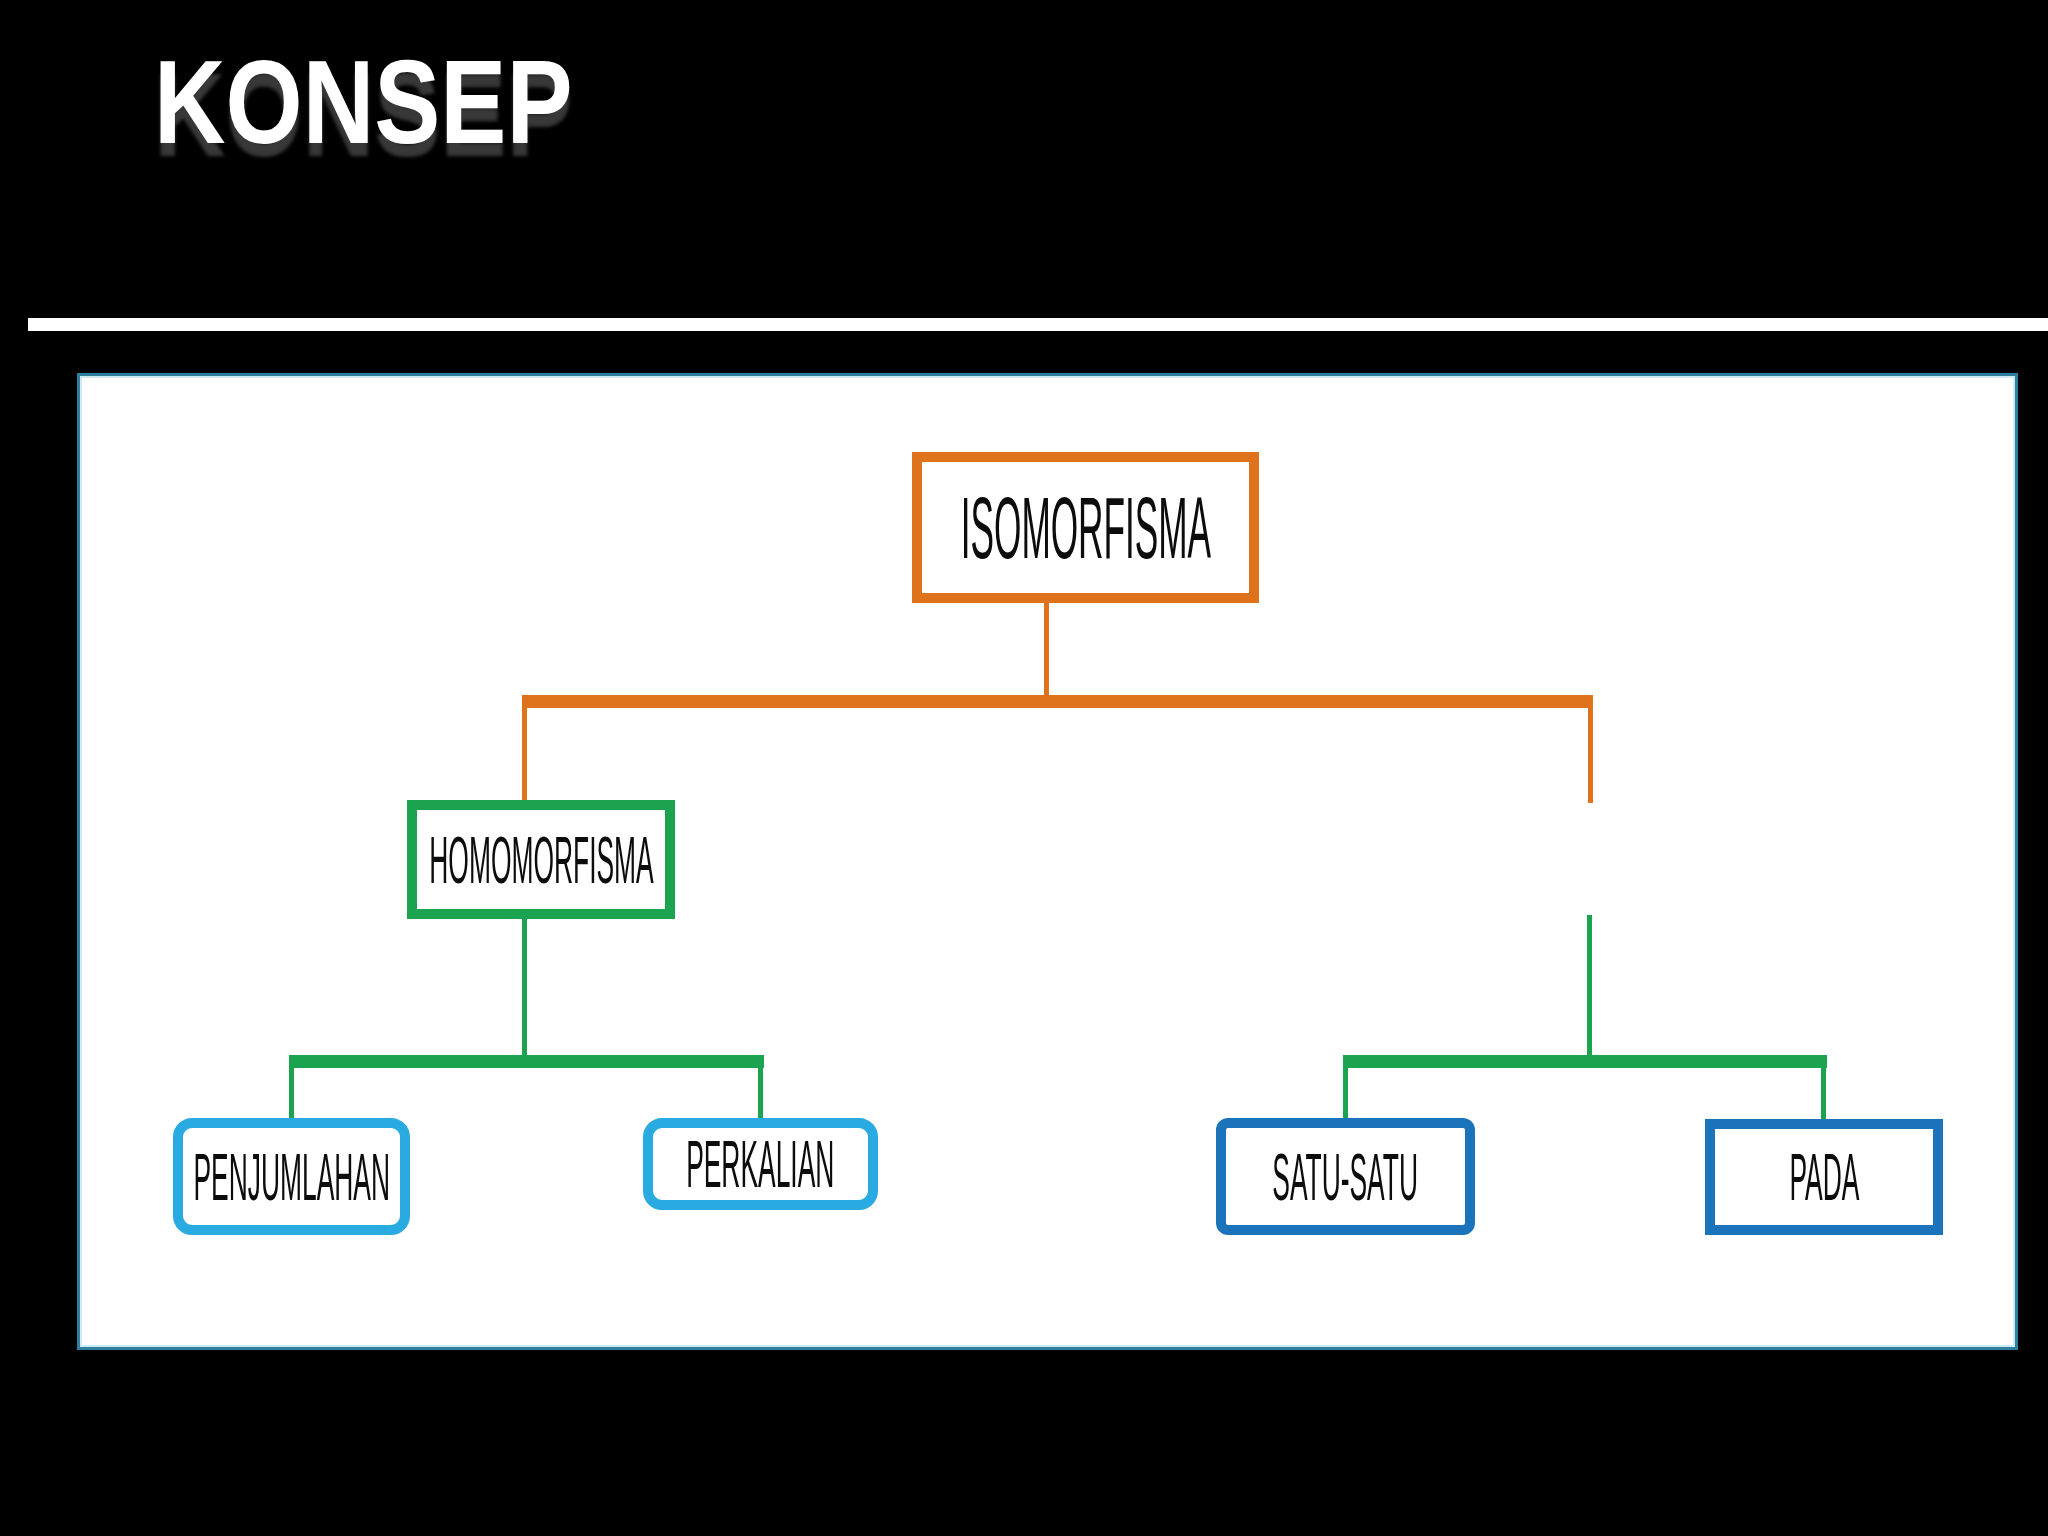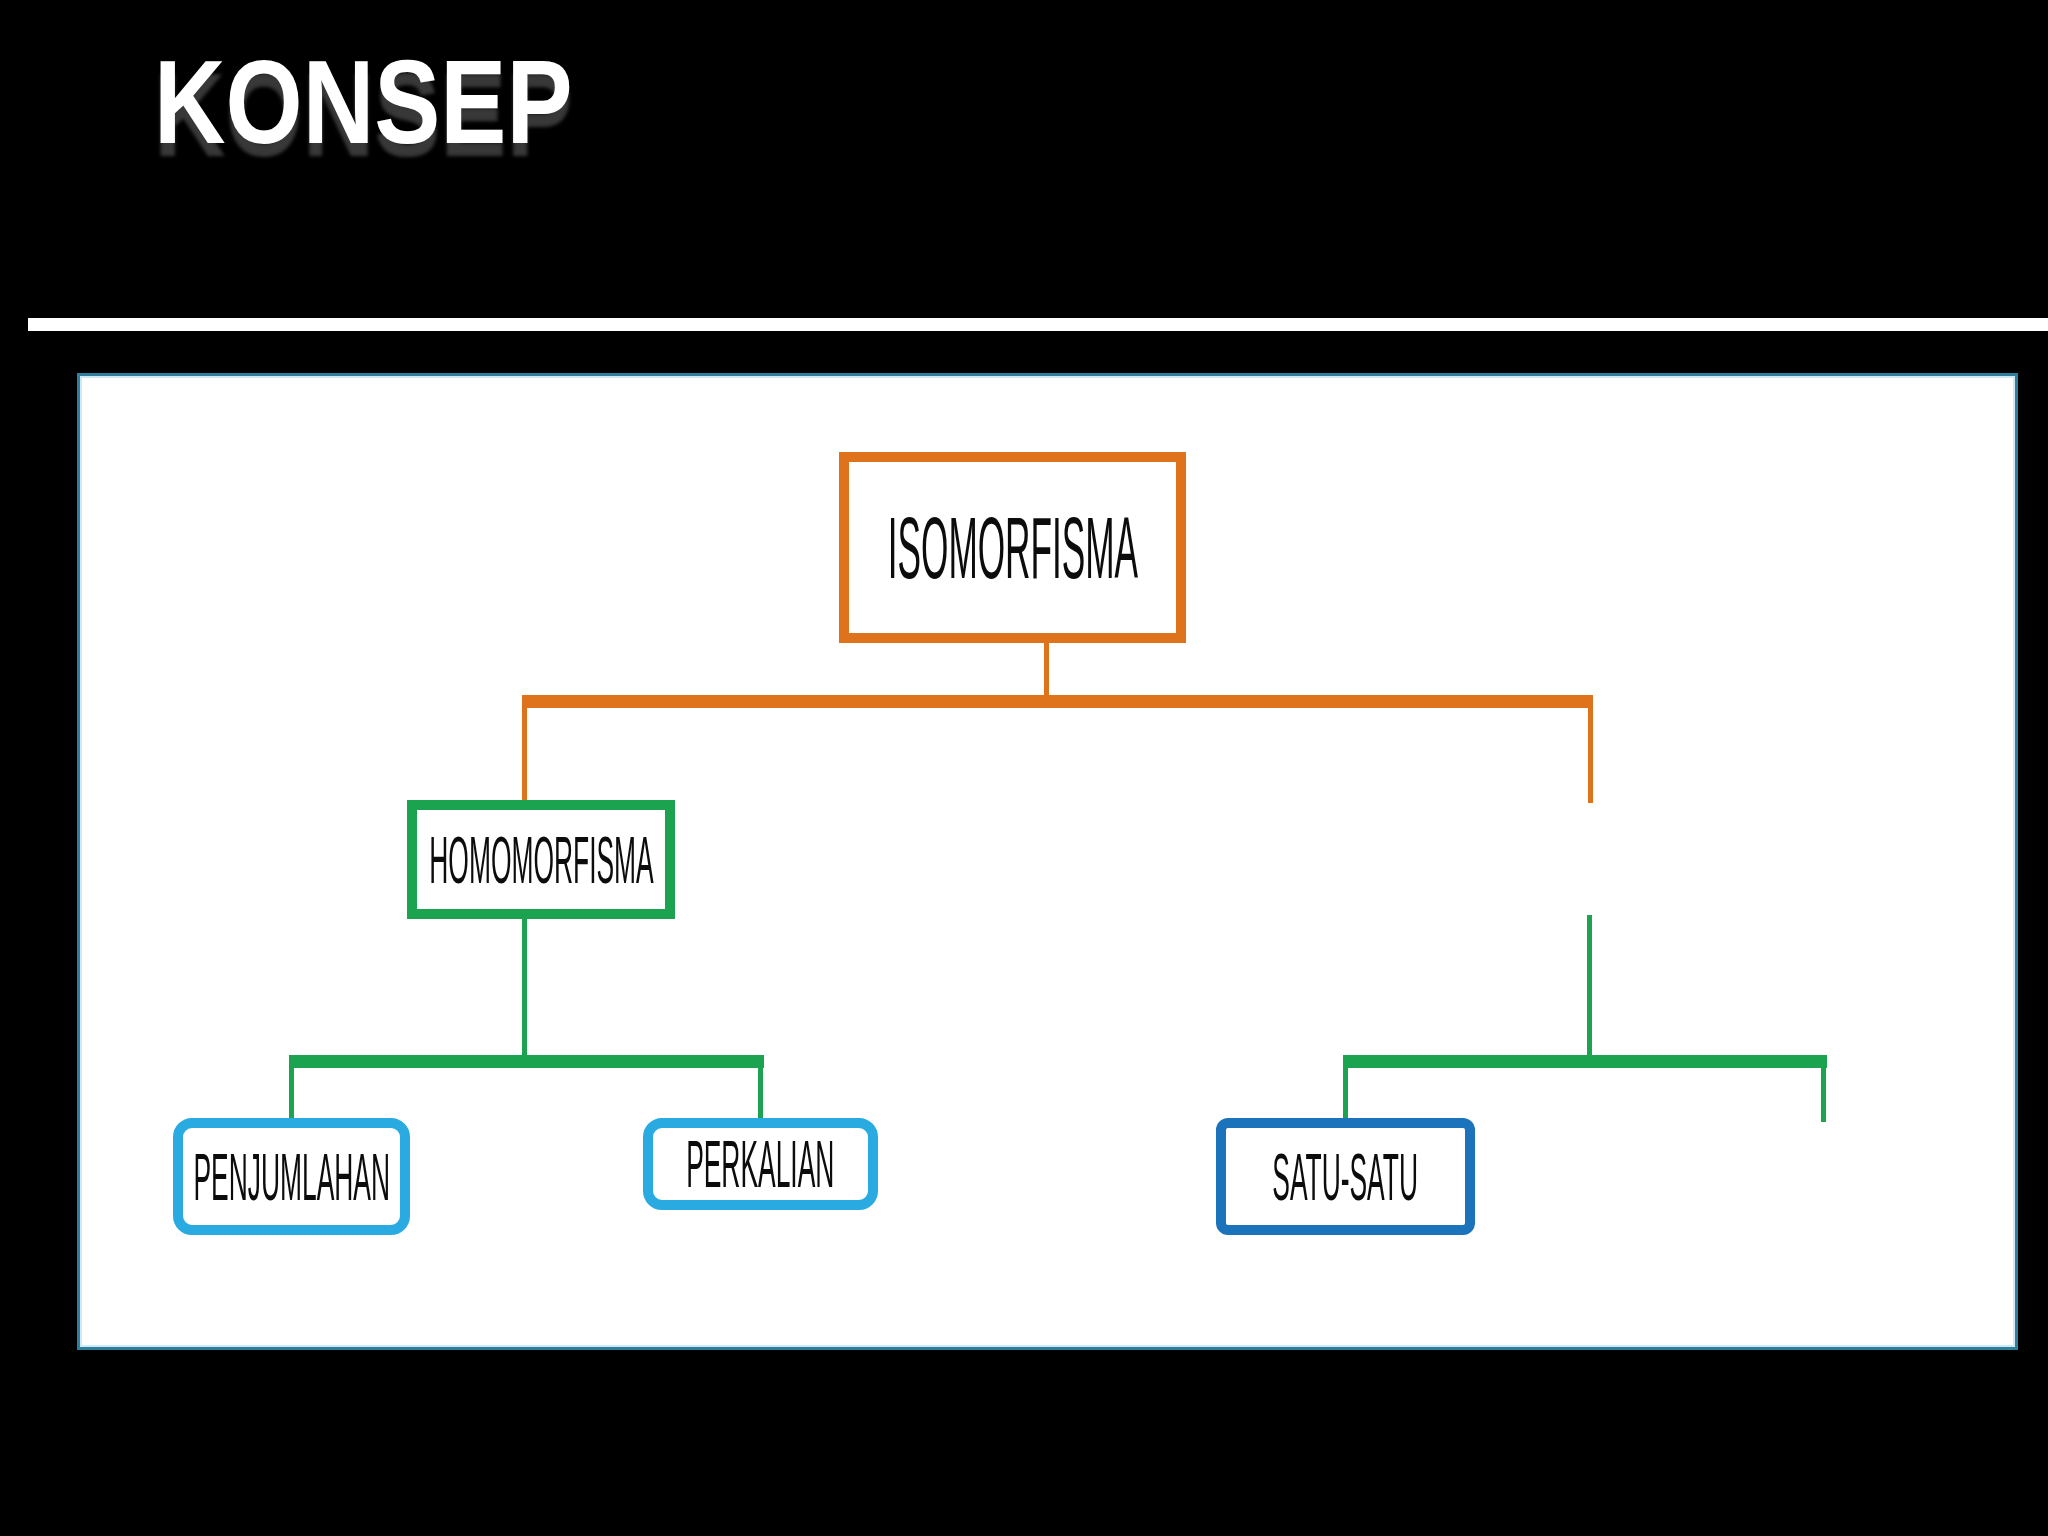--- a/index.html
+++ b/index.html
@@ -59,35 +59,38 @@
   <div class="conn v gc" style="left:494px;top:915px;height:146px;"></div>
   <div class="conn h gc" style="left:261px;top:1055px;width:475px;"></div>
   <div class="conn v gc" style="left:261px;top:1060px;height:62px;"></div>
   <div class="conn v gc" style="left:730px;top:1060px;height:62px;"></div>
 
   <div class="conn v gc" style="left:1559px;top:915px;height:146px;"></div>
   <div class="conn h gc" style="left:1315px;top:1055px;width:484px;"></div>
   <div class="conn v gc" style="left:1315px;top:1060px;height:62px;"></div>
   <div class="conn v gc" style="left:1793px;top:1060px;height:62px;"></div>
 
-  <div class="node orange" style="left:811px;top:452px;width:347px;height:191px;">
+  <div class="node orange" style="left:884px;top:452px;width:347px;height:151px;">
     <span class="nlabel root">ISOMORFISMA</span>
   </div>
 
   <div class="node green" style="left:379px;top:800px;width:268px;height:119px;">
     <span class="nlabel">HOMOMORFISMA</span>
   </div>
 
 
   <div class="node lblue" style="left:145px;top:1118px;width:237px;height:117px;">
     <span class="nlabel">PENJUMLAHAN</span>
   </div>
 
   <div class="node lblue" style="left:615px;top:1118px;width:235px;height:92px;">
     <span class="nlabel">PERKALIAN</span>
   </div>
 
   <div class="node dblue" style="left:1188px;top:1118px;width:259px;height:117px;border-radius:12px;">
     <span class="nlabel">SATU-SATU</span>
   </div>
 
+  <div class="node dblue" style="left:1677px;top:1119px;width:238px;height:116px;">
+    <span class="nlabel">PADA</span>
+  </div>
 
 </div>
 
 </body></html>

